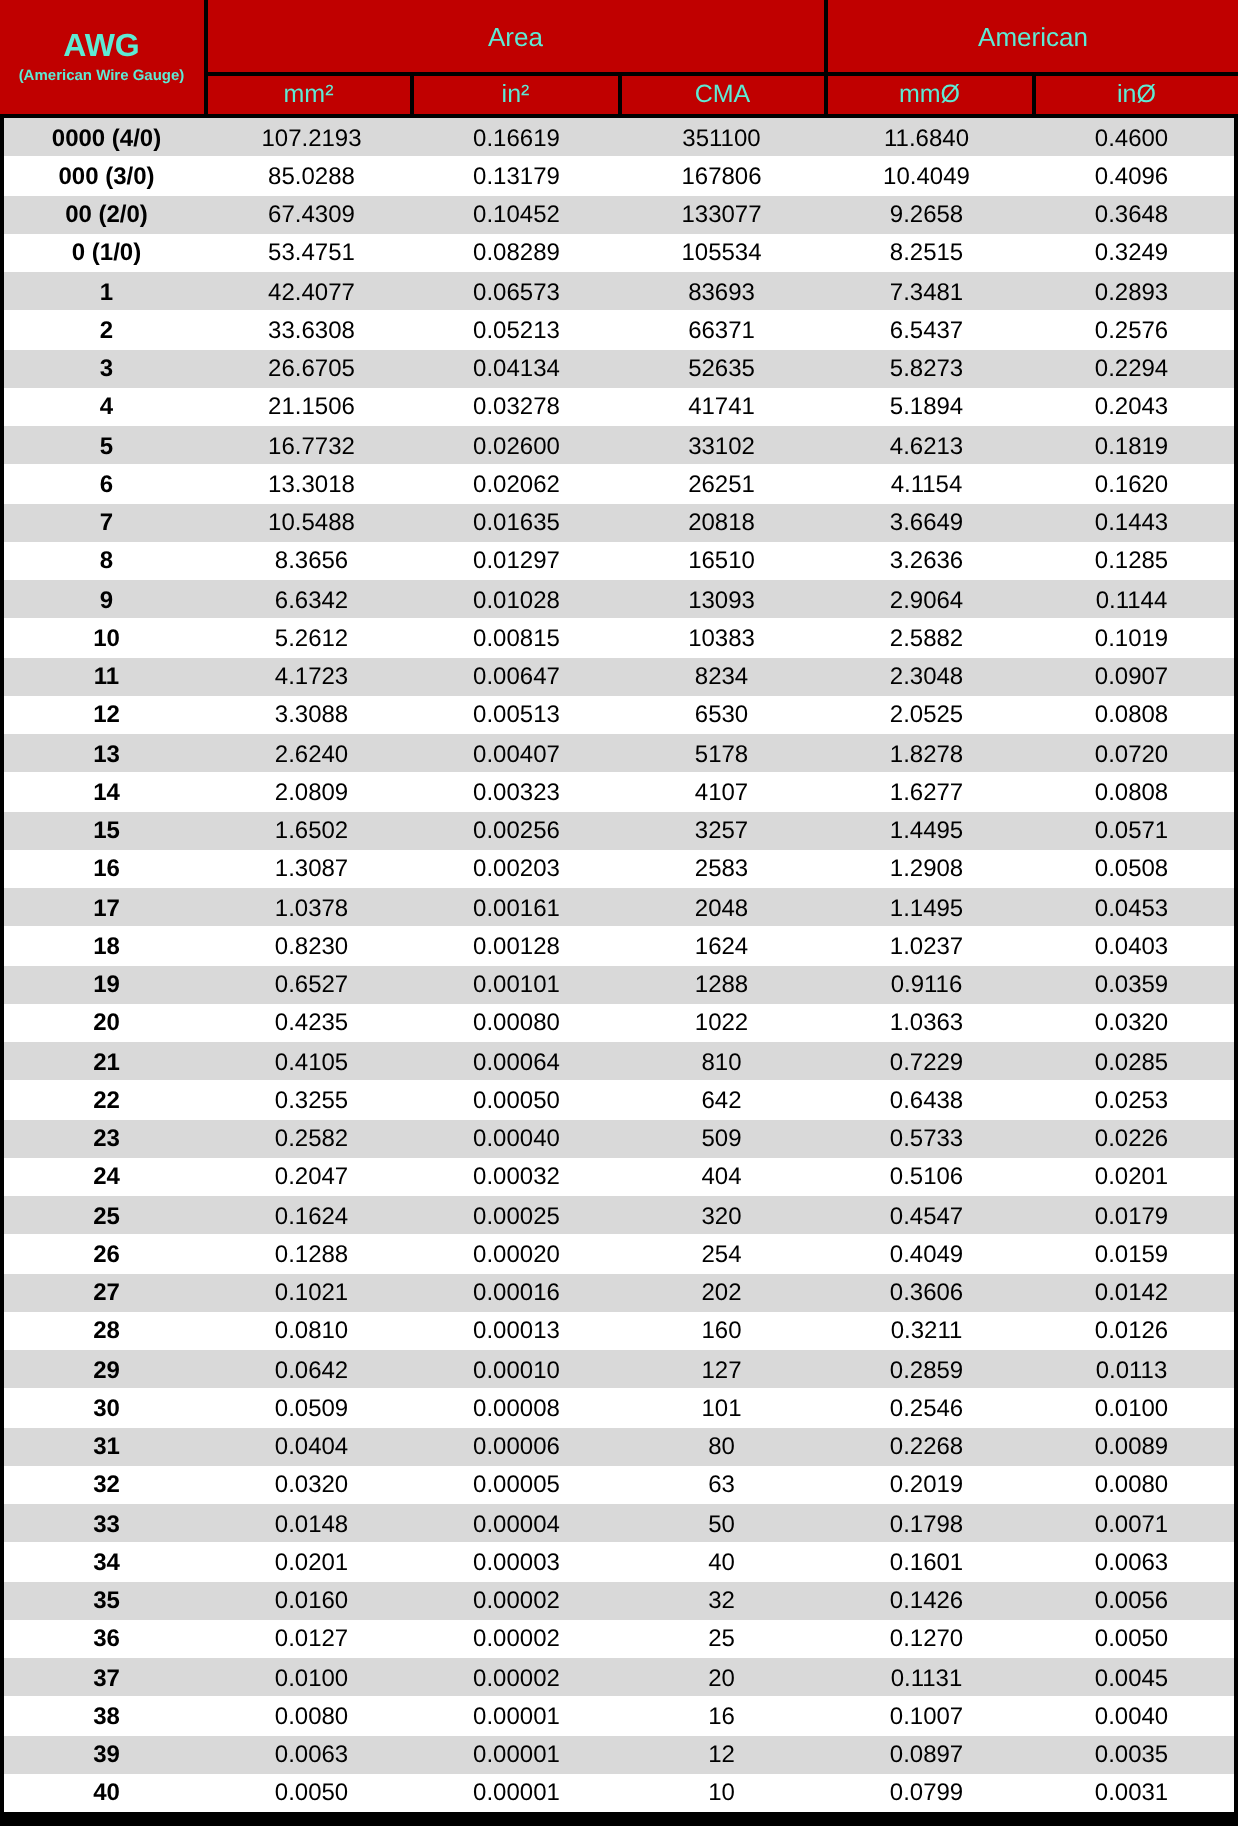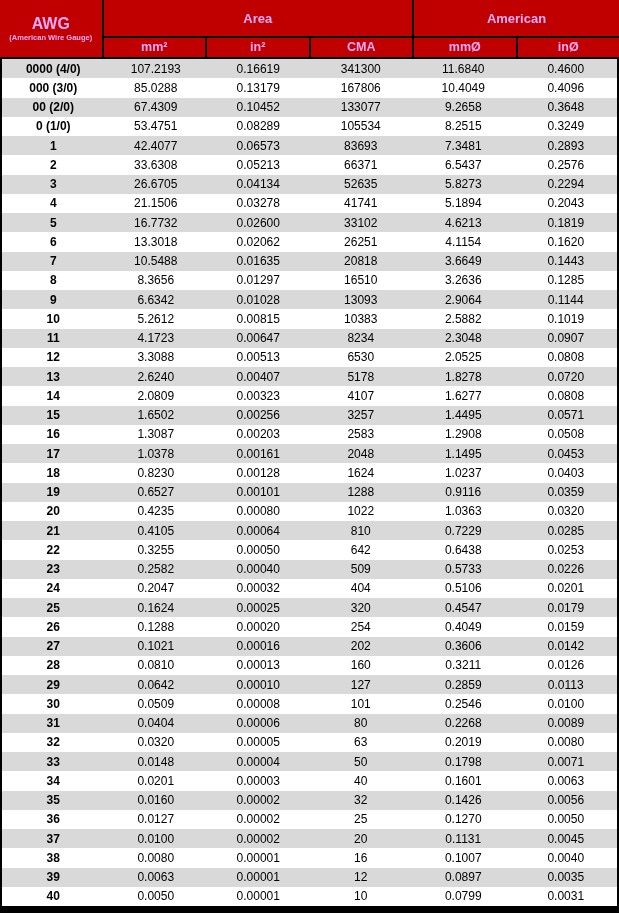--- a/index.html
+++ b/index.html
@@ -23,39 +23,39 @@
     display: grid;
     grid-template-columns: repeat(6, 1fr);
     grid-template-rows: 36px 19px;
     gap: 2px;
     background: #000000;
     border-bottom: 2px solid #000000;
     flex: 0 0 auto;
   }
   .hcell {
     background: #C00000;
-    color: #f0abfc;
+    color: #5eead4;
     display: flex;
     align-items: center;
     justify-content: center;
     text-align: center;
     line-height: 1;
   }
   .awg-head {
     grid-row: 1 / 3;
     grid-column: 1;
     flex-direction: column;
     gap: 2px;
   }
   .awg-title  { font-weight: bold; font-size: 16px; }
   .awg-sub    { font-weight: bold; font-size: 7.5px; }
   .grp-area     { grid-row: 1; grid-column: 2 / 5; }
   .grp-diameter { grid-row: 1; grid-column: 5 / 7; }
-  .grp { font-weight: bold; font-size: 13px; }
-  .sub { grid-row: 2; font-size: 12.5px; font-weight: bold; }
+  .grp { font-weight: normal; font-size: 13px; }
+  .sub { grid-row: 2; font-size: 12.5px; font-weight: normal; }
   
   .body {
     flex: 1 1 auto;
     display: flex;
     flex-direction: column;
     border-left: 2px solid #000000;
     border-right: 2px solid #000000;
     background: #e5e5e5;
     justify-content: space-between;
   }
@@ -94,21 +94,21 @@
       <div class="hcell sub" style="grid-column: 5;">mmØ</div>
       <div class="hcell sub" style="grid-column: 6;">inØ</div>
     </div>
 
   <div class="body" id="table-body">
 
   <div class="row alt">
         <div class="cell awg-col">0000 (4/0)</div>
         <div class="cell">107.2193</div>
         <div class="cell">0.16619</div>
-        <div class="cell">341300</div>
+        <div class="cell">351100</div>
         <div class="cell">11.6840</div>
         <div class="cell">0.4600</div>
       </div>
       <div class="row base">
         <div class="cell awg-col">000 (3/0)</div>
         <div class="cell">85.0288</div>
         <div class="cell">0.13179</div>
         <div class="cell">167806</div>
         <div class="cell">10.4049</div>
         <div class="cell">0.4096</div>

